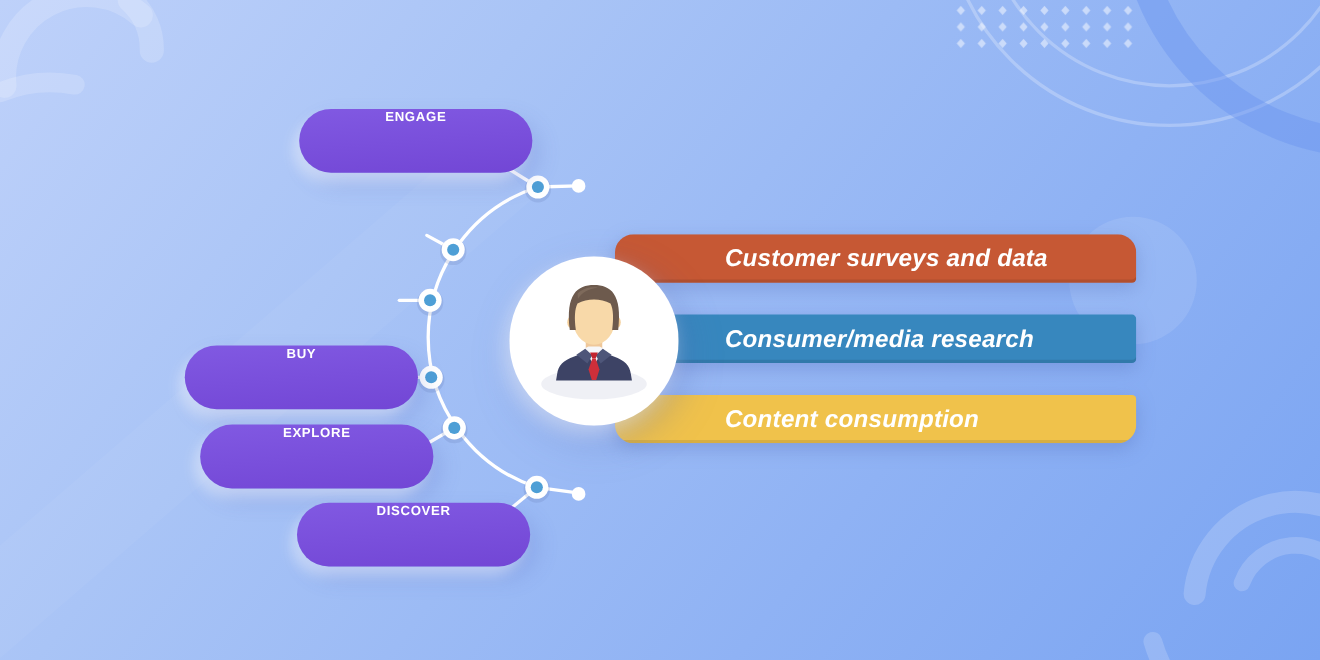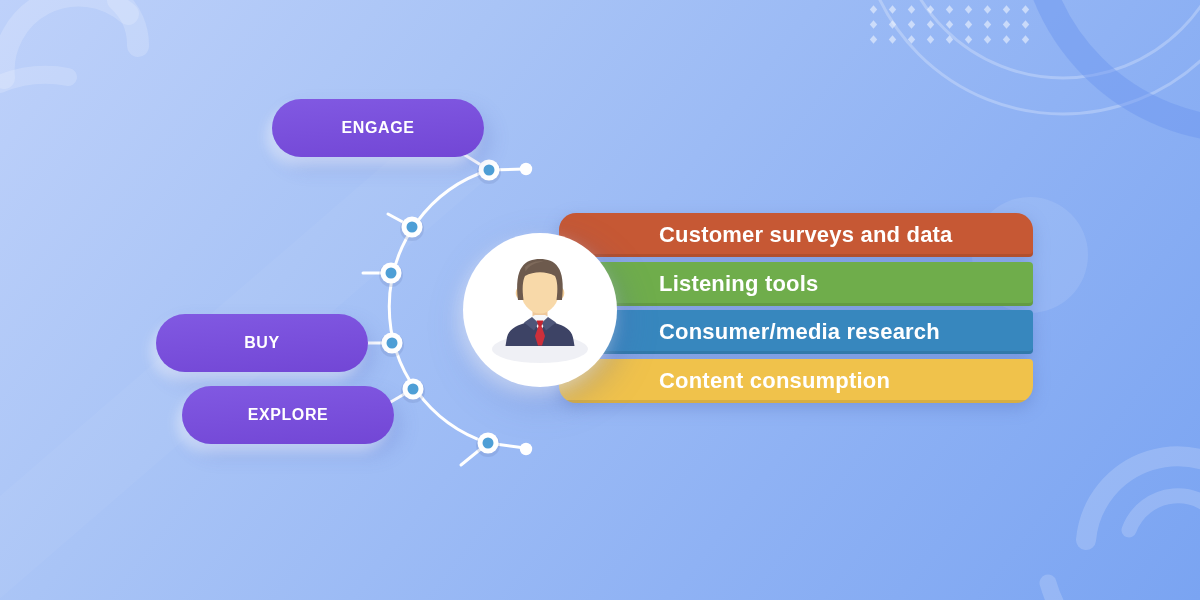--- a/index.html
+++ b/index.html
@@ -7,44 +7,45 @@
     position:relative;width:1200px;height:600px;overflow:hidden;
     background:linear-gradient(128deg,#bed1fa 0%,#a9c4f6 30%,#8fb2f4 68%,#7aa4f2 100%);
     font-family:"Liberation Sans","DejaVu Sans",sans-serif;
   }
   .layer{position:absolute;left:0;top:0;width:1200px;height:600px;}
 
   
   .pill{
     position:absolute;width:212px;height:58px;border-radius:29px;
     background:linear-gradient(175deg,#8159e2 0%,#7246d5 100%);
-    display:flex;align-items:center;justify-content:center;
-    color:#ffffff;font-size:16px;font-weight:bold;letter-spacing:0.6px;
+    display:flex;align-items:flex-start;justify-content:center;
+    color:#ffffff;font-size:12px;font-weight:bold;letter-spacing:0.6px;
     box-shadow:-6px 8px 12px rgba(255,255,255,0.40), 6px 10px 20px rgba(84,96,190,0.22);
     z-index:3;
   }
   .pill-engage{left:272px;top:99px;}
   .pill-ask{left:178px;top:173px;}
   .pill-use{left:152px;top:245px;}
-  .pill-buy{left:156px;top:314px;}
+  .pill-buy{left:168px;top:314px;}
   .pill-explore{left:182px;top:386px;}
   .pill-discover{left:270px;top:457px;}
 
   
   .bars{
     position:absolute;left:559px;top:213px;width:474px;height:190px;
     display:flex;flex-direction:column;justify-content:space-between;
     border-radius:17px;overflow:hidden;z-index:3;
     filter:drop-shadow(0 5px 8px rgba(70,90,170,0.28));
   }
   .bar{
     height:44px;border-radius:4px;display:flex;align-items:center;
     padding-left:100px;box-sizing:border-box;
     color:#ffffff;font-size:22px;font-weight:bold;letter-spacing:0.2px;
     box-shadow:inset 0 -3px 0 rgba(0,0,0,0.10);
+    font-style:italic;
   }
 
   
   .avatar{
     position:absolute;left:463px;top:233px;width:154px;height:154px;z-index:4;
     filter:drop-shadow(-5px 7px 9px rgba(255,255,255,0.45)) drop-shadow(6px 10px 16px rgba(80,100,180,0.30));
   }
 
   svg{display:block;}
   .journey{z-index:2;}
@@ -129,27 +130,27 @@
 
   <div class="pill pill-engage">
     <span>ENGAGE</span>
   </div>
   <div class="pill pill-buy">
     <span>BUY</span>
   </div>
   <div class="pill pill-explore">
     <span>EXPLORE</span>
   </div>
+  <div class="pill pill-discover">
+    <span>DISCOVER</span>
+  </div>
 
   <div class="bars">
     <div class="bar" style="background-color: rgb(198, 88, 52);">
       <span>Customer surveys and data</span>
-    </div>
-    <div class="bar" style="background-color: rgb(111, 173, 75);">
-      <span>Listening tools</span>
     </div>
     <div class="bar" style="background-color: rgb(55, 135, 190);">
       <span>Consumer/media research</span>
     </div>
     <div class="bar" style="background-color: rgb(240, 194, 75);">
       <span>Content consumption</span>
     </div>
   </div>
 
   <div class="avatar">

